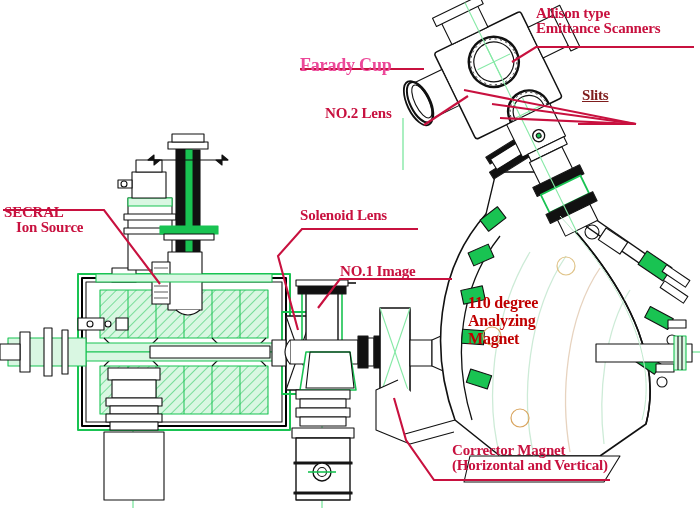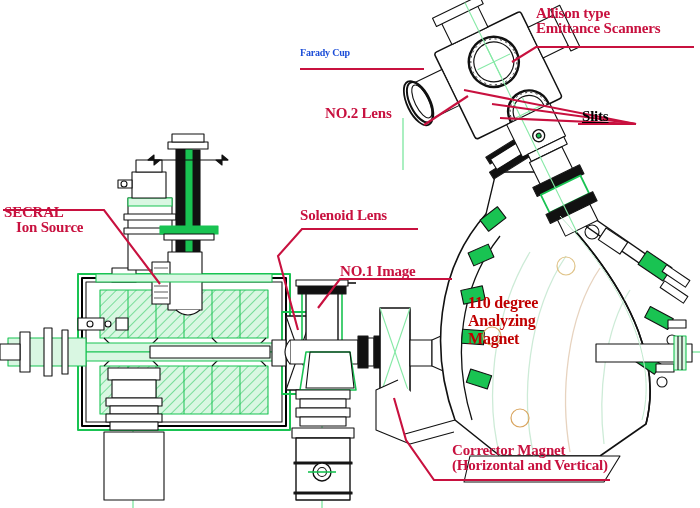--- a/index.html
+++ b/index.html
@@ -329,29 +329,29 @@
 
       <path d="M610 480 H434 L406 440 L394 398"></path>
     </g>
   </svg>
 
   <div class="lbl" style="left:536px;top:6px;color:#c8113f;font-size:15px;">
     <div>Allison type</div>
     <div>Emittance Scanners</div>
   </div>
 
-  <div class="lbl" style="left:300px;top:48px;color:#1d4ed8;font-size:10px;">
+  <div class="lbl" style="left:300px;top:56px;color:#ec4899;font-size:18px;">
     <div>Farady Cup</div>
   </div>
 
   <div class="lbl" style="left:325px;top:106px;color:#c8113f;font-size:15px;">
     <div>NO.2 Lens</div>
   </div>
 
-  <div class="lbl" style="left:582px;top:109px;color:#000000;font-size:15px;text-decoration:underline;">
+  <div class="lbl" style="left:582px;top:88px;color:#7f1d1d;font-size:15px;text-decoration:underline;">
     <div>Slits</div>
   </div>
 
   <div class="lbl" style="left:4px;top:168px;color:#c8113f;font-size:15px;margin-top:37px;">
     <div>SECRAL</div>
     <div style="padding-left:12px;">Ion Source</div>
   </div>
 
   <div class="lbl" style="left:300px;top:208px;color:#c8113f;font-size:15px;">
     <div>Solenoid Lens</div>

